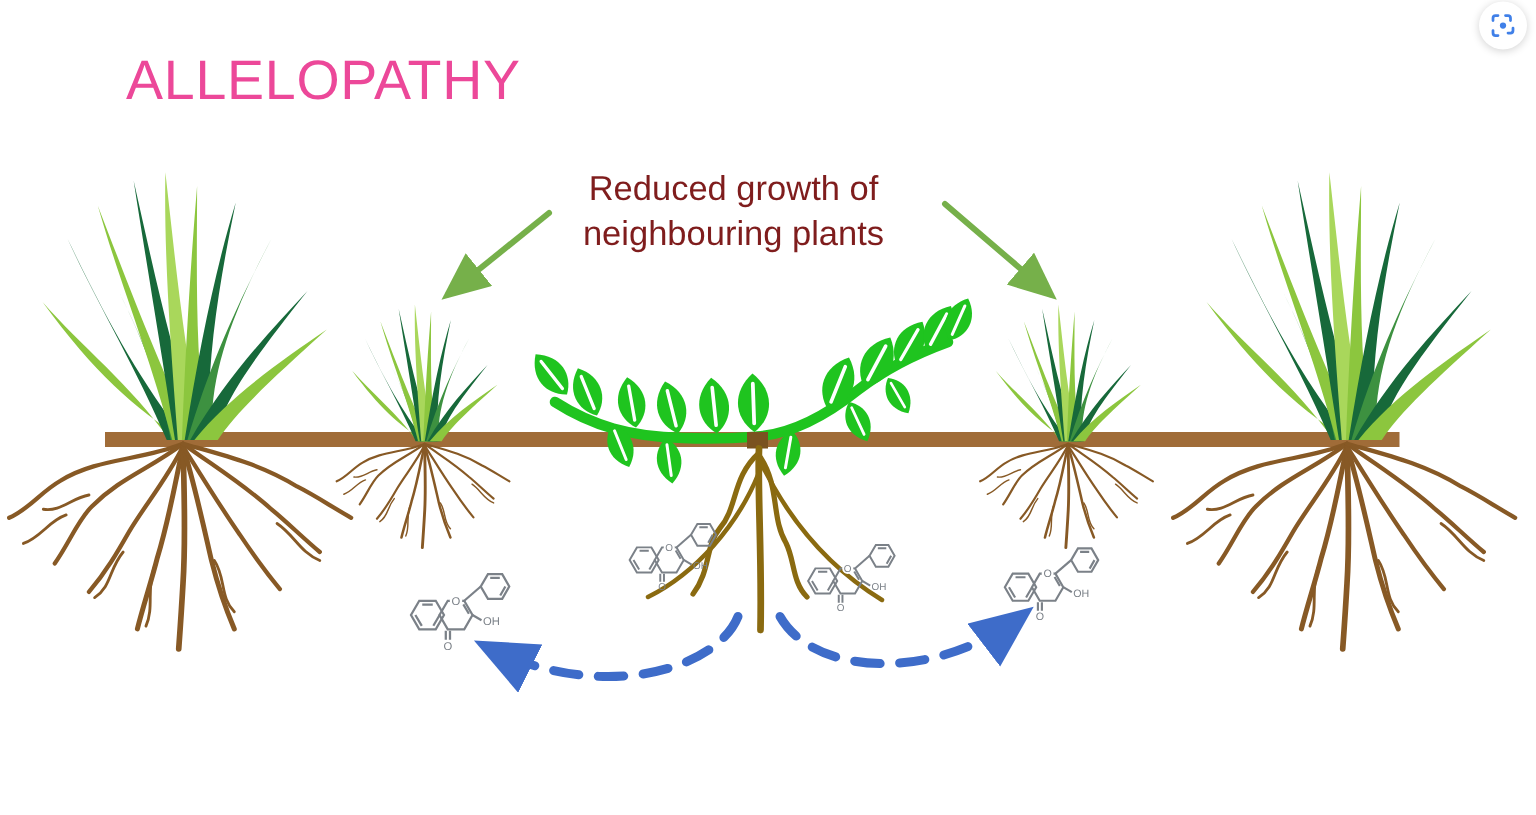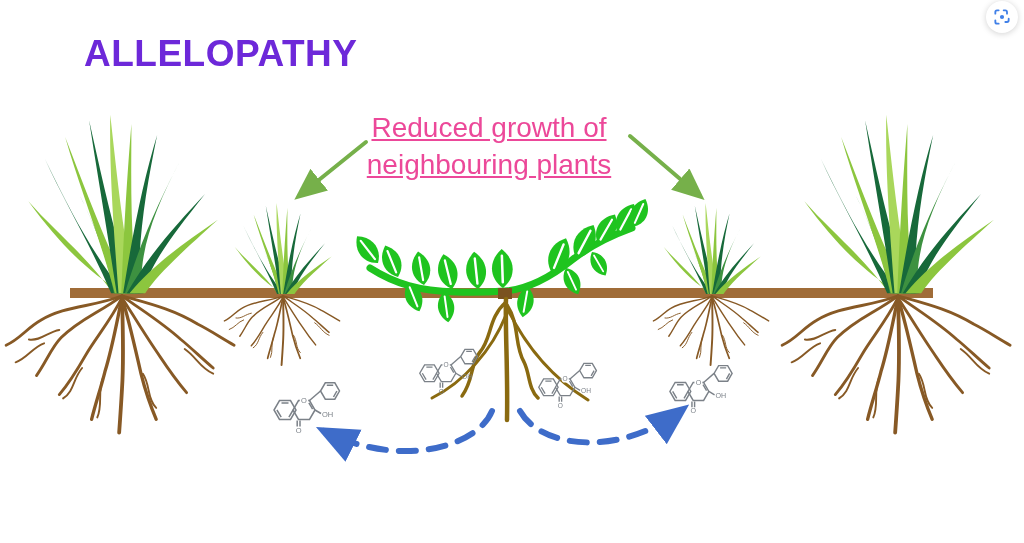--- a/index.html
+++ b/index.html
@@ -1,20 +1,20 @@
 <!DOCTYPE html>
 <html><head>
 <meta charset="utf-8">
 <style>
   html,body{margin:0;padding:0;background:#fff;}
   .stage{position:relative;width:1024px;height:543px;background:#fff;overflow:hidden;
          font-family:"Liberation Sans",sans-serif;color:#1d1d1d;}
-  .title{position:absolute;left:84px;top:8px;font-size:37px;font-weight:700;
-         letter-spacing:.5px;color:#6d28d9;}
-  .note{position:absolute;text-align:center;font-size:28px;line-height:1.32;color:#ec4899;text-decoration:underline;}
+  .title{position:absolute;left:84px;top:8px;font-size:37px;font-weight:400;
+         letter-spacing:.5px;color:#ec4899;}
+  .note{position:absolute;text-align:center;font-size:23px;line-height:1.32;color:#7f1d1d;}
   .note-top{left:338px;top:110px;width:302px;}
   .note-bottom{left:360px;top:461px;width:322px;}
   .art{position:absolute;left:0;top:0;width:1024px;height:543px;}
   .capture-btn{position:absolute;left:986px;top:1px;width:32px;height:32px;border-radius:50%;
          background:#fff;box-shadow:0 1px 6px rgba(0,0,0,.18);display:flex;
          align-items:center;justify-content:center;cursor:pointer;border:none;padding:0;}
 </style>
 </head>
 <body>
 

